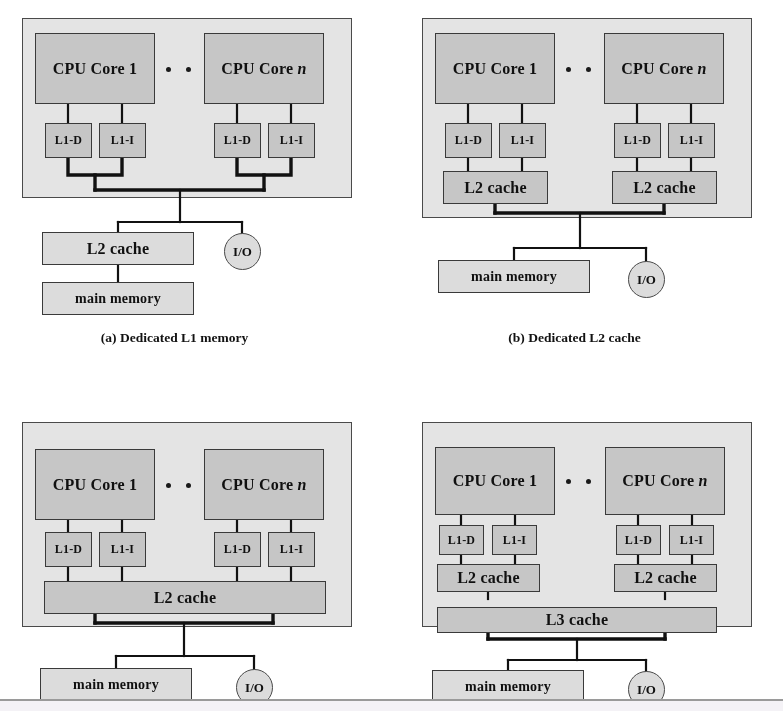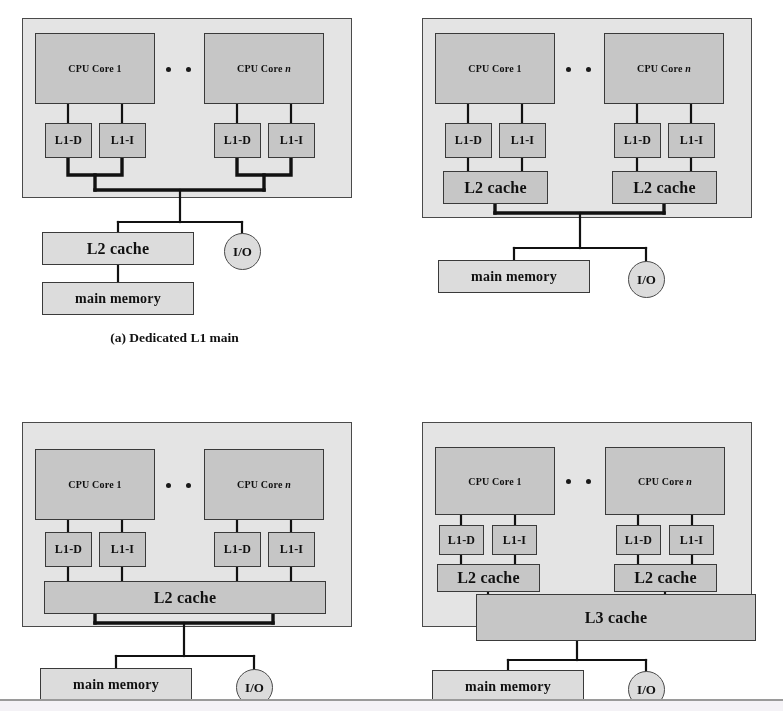--- a/index.html
+++ b/index.html
@@ -41,21 +41,21 @@
     font-weight: bold;
     color: #101010;
     text-align: center;
     white-space: nowrap;
     letter-spacing: 0.2px;
   }
   .box.inner  { background: #c6c6c6; }
   .box.outer  { background: #dcdcdc; }
 
   .core {
-    font-size: 10px;
+    font-size: 16px;
     align-items: center;
   }
   .core .ital {
     font-style: italic;
   }
   .l1 {
     font-size: 12px;
   }
   .cache {
     font-size: 16px;
@@ -203,21 +203,21 @@
     <div class="box outer cache" style="left:42px; top:232px; width:152px; height:33px;">
       <span>L2 cache</span>
     </div>
     <div class="box outer mem" style="left:42px; top:282px; width:152px; height:33px;">
       <span>main memory</span>
     </div>
     <div class="io" style="left:224px; top:233px; width:37px; height:37px;">
       <span>I/O</span>
     </div>
 
-    <div class="caption" style="left:42px; top:330px; width:265px;">(a) Dedicated L1 main</div>
+    <div class="caption" style="left:42px; top:330px; width:265px;">(a) Dedicated L1 memory</div>
   </div>
 
   <div class="panel" style="left:392px; top:0px; width:391px; height:360px;">
 
     <div class="chip" style="left:30px; top:18px; width:330px; height:200px;"></div>
 
     <svg class="wires" width="391" height="360">
 
       <line class="w-thin" x1="76" y1="104" x2="76" y2="123"></line>
       <line class="w-thin" x1="130" y1="104" x2="130" y2="123"></line>
@@ -276,20 +276,21 @@
       <span>L2 cache</span>
     </div>
 
     <div class="box outer mem" style="left:46px; top:260px; width:152px; height:33px;">
       <span>main memory</span>
     </div>
     <div class="io" style="left:236px; top:261px; width:37px; height:37px;">
       <span>I/O</span>
     </div>
 
+    <div class="caption" style="left:50px; top:330px; width:265px;">(b) Dedicated L2 cache</div>
   </div>
 
   <div class="panel" style="left:0px; top:398px; width:392px; height:313px;">
 
     <div class="chip" style="left:22px; top:24px; width:330px; height:205px;"></div>
 
     <svg class="wires" width="392" height="313">
 
       <line class="w-thin" x1="68" y1="122" x2="68" y2="134"></line>
       <line class="w-thin" x1="122" y1="122" x2="122" y2="134"></line>
@@ -412,21 +413,21 @@
       <span>L1-I</span>
     </div>
 
     <div class="box inner cache" style="left:45px; top:166px; width:103px; height:28px;">
       <span>L2 cache</span>
     </div>
     <div class="box inner cache" style="left:222px; top:166px; width:103px; height:28px;">
       <span>L2 cache</span>
     </div>
 
-    <div class="box inner cache" style="left:45px; top:196px; width:280px; height:47px;margin-left:39px;">
+    <div class="box inner cache" style="left:45px; top:209px; width:280px; height:26px;">
       <span>L3 cache</span>
     </div>
 
     <div class="box outer mem" style="left:40px; top:272px; width:152px; height:33px;">
       <span>main memory</span>
     </div>
     <div class="io" style="left:236px; top:273px; width:37px; height:37px;">
       <span>I/O</span>
     </div>
 

